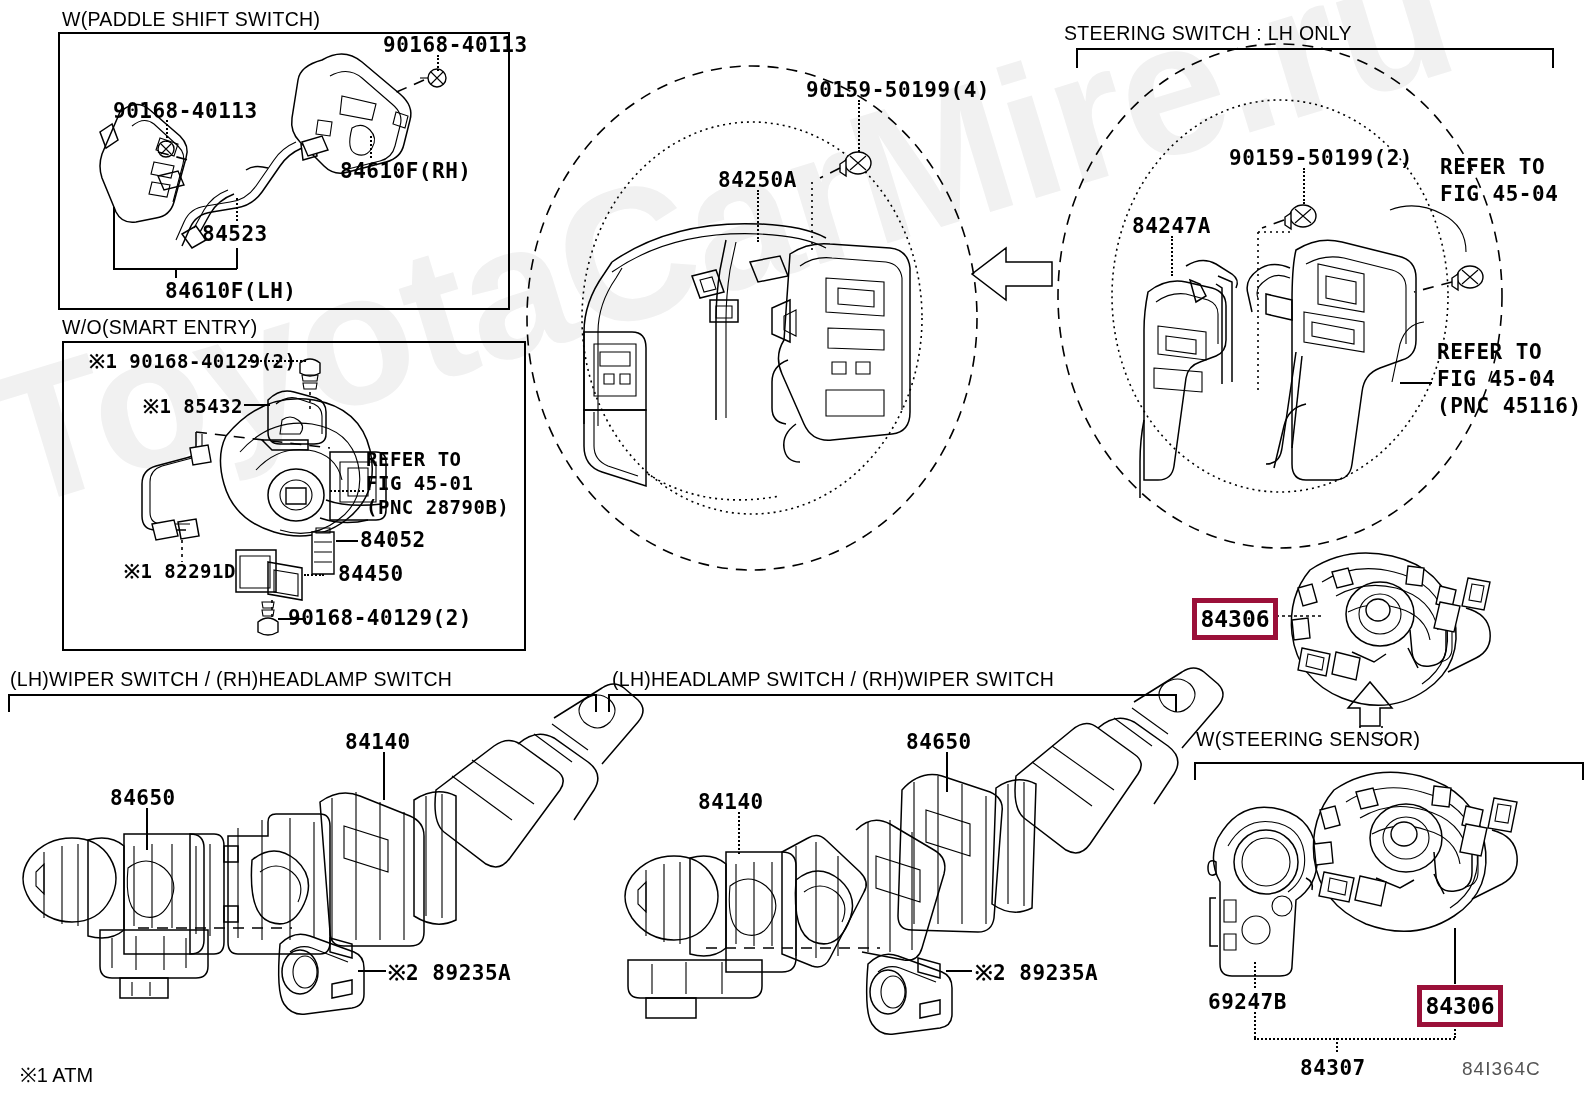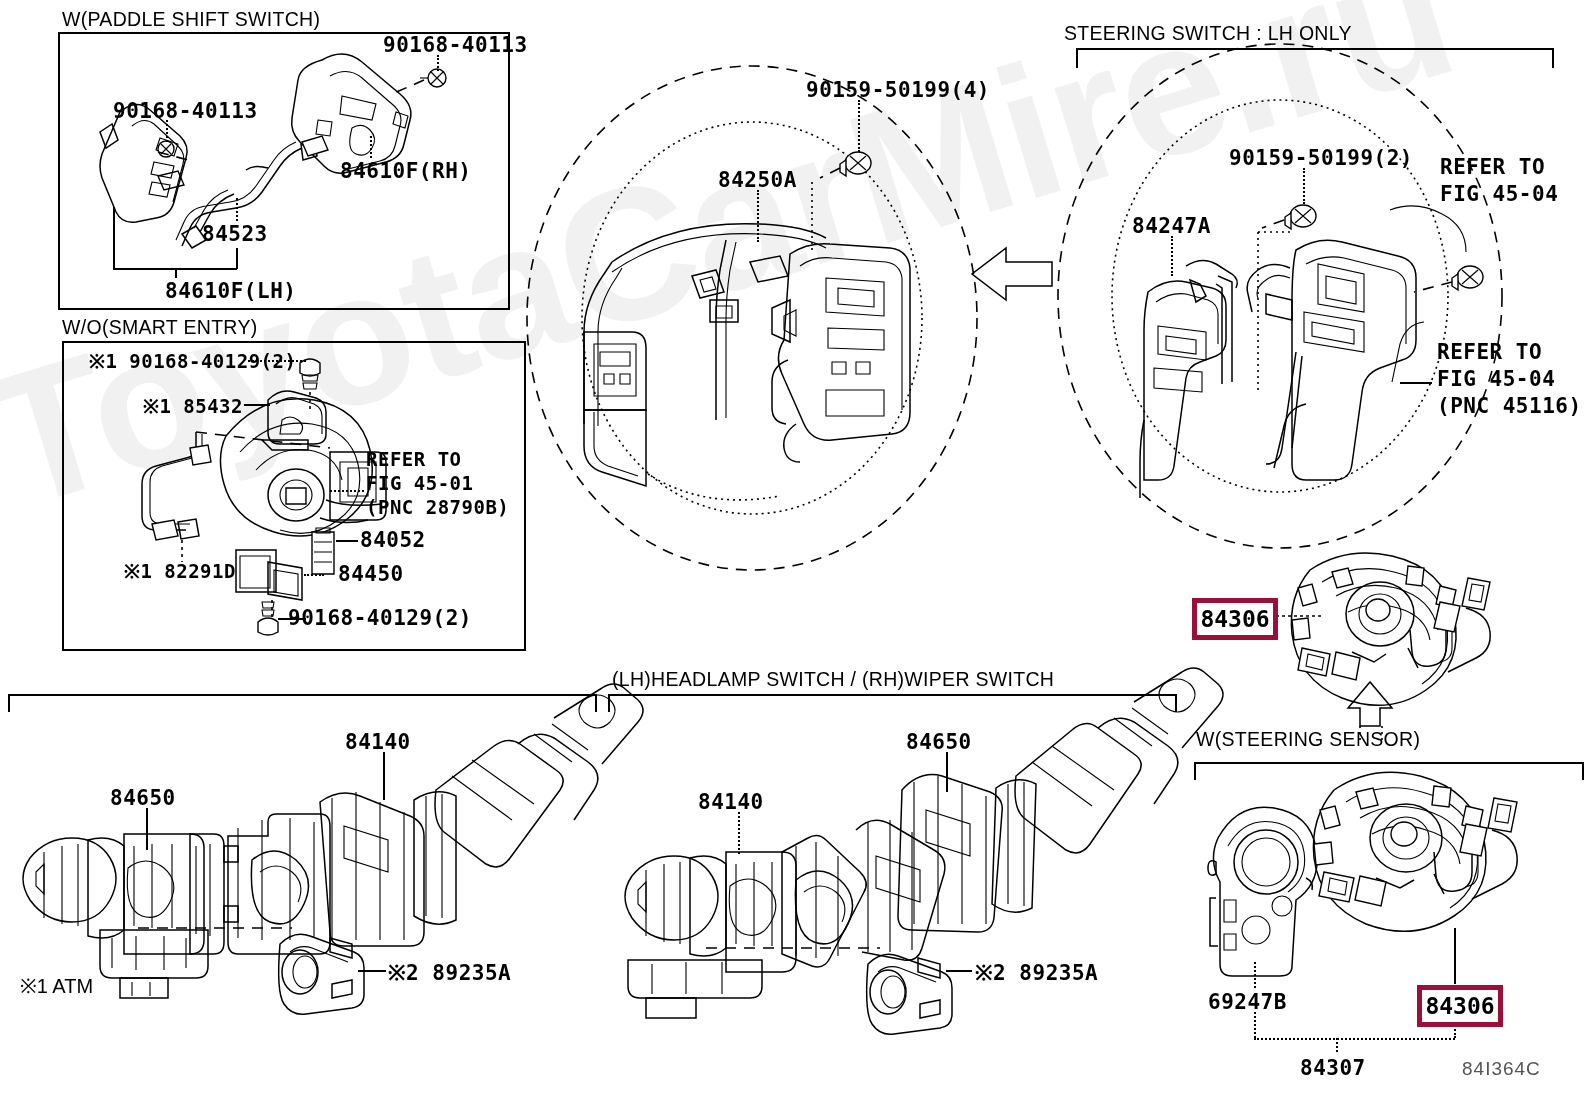--- a/index.html
+++ b/index.html
@@ -328,20 +328,21 @@
     <path class="st2" d="M1472 584 l12 2 l-3 16 l-12 -2 z"></path>
 
     <path class="st" d="M1276 616 L1322 616" stroke-dasharray="3 3"></path>
 
     <path class="st" d="M1370 682 l-22 26 l12 0 l0 18 l20 0 l0 -18 l12 0 z" fill="#fff" stroke="#000" stroke-width="2"></path>
     <path class="dot" d="M1360 726 L1360 742 M1382 726 L1382 742"></path>
   </svg>
 
   <div class="hi" style="left:1192px;top:598px;width:76px;height:32px;">84306</div>
 
+  <div class="cap" style="left:10px;top:668px;">(LH)WIPER SWITCH  /  (RH)HEADLAMP SWITCH</div>
   <div class="bracket" style="left:8px;top:694px;width:585px;height:16px;"></div>
 
   <svg width="1592" height="1099">
 
     <path class="st" d="M30 858 q16 -20 42 -20 q26 0 38 20 q12 20 0 42 q-12 22 -38 22
                         q-26 0 -42 -22 q-14 -22 0 -42 z"></path>
     <path class="st2" d="M44 852 l0 66 M62 846 l0 78 M78 844 l0 82"></path>
     <path class="st2" d="M36 872 l8 -8 l0 30 l-8 -8 z"></path>
     <path class="st" d="M88 840 q22 -6 36 6 l0 84 q-14 12 -36 6 z"></path>
     <path class="st" d="M124 834 l66 0 q14 0 14 14 l0 92 q0 14 -14 14 l-66 0 z"></path>
@@ -499,17 +500,17 @@
 
   <div class="hi" style="left:1417px;top:985px;width:76px;height:32px;">84306</div>
   <div class="ln v" style="left:1454px;top:928px;height:56px;"></div>
 
   <div class="lbl" style="left:1300px;top:1056px;">84307</div>
   <div class="dln v" style="left:1254px;top:1012px;height:26px;"></div>
   <div class="dln v" style="left:1454px;top:1018px;height:20px;"></div>
   <div class="dln h" style="left:1254px;top:1038px;width:201px;"></div>
   <div class="dln v" style="left:1336px;top:1038px;height:14px;"></div>
 
-  <div class="note" style="left:20px;top:972px;text-align:center;">※1  ATM</div>
+  <div class="note" style="left:20px;top:1061px;text-align:center;">※1  ATM</div>
 
   <div class="code" style="left:1462px;top:1058px;">84I364C</div>
 
 </div>
 
 </body></html>

